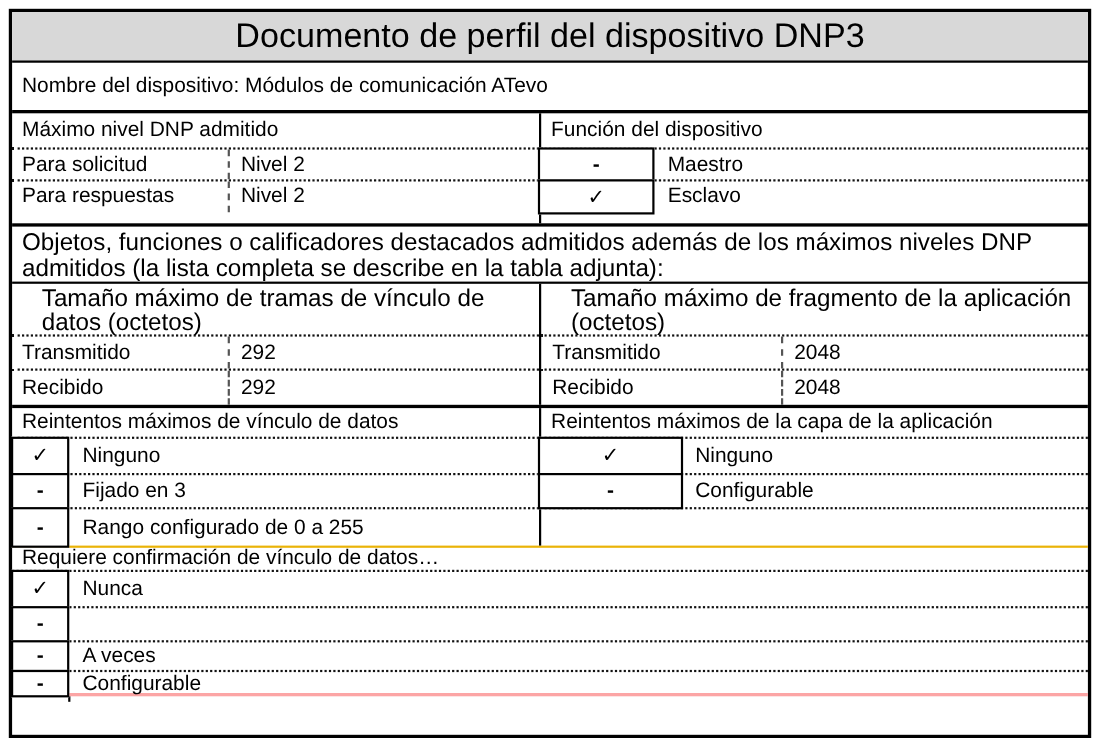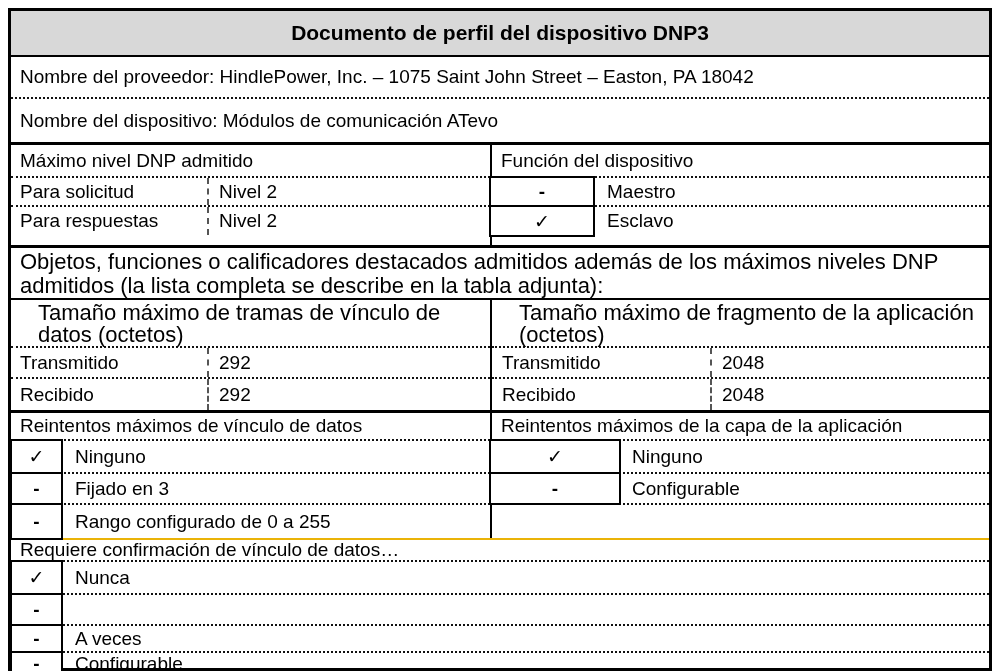--- a/index.html
+++ b/index.html
@@ -6,21 +6,21 @@
   html,body { width:1000px; height:671px; background:#ffffff;
               font-family:"Liberation Sans","DejaVu Sans",sans-serif; color:#000; }
   .page { position:relative; width:1000px; height:671px; background:#fff; overflow:hidden; }
   .table { position:absolute; left:8px; top:8px; width:984px; height:663px;
            border:3px solid #000; background:#fff; }
 
   .row { position:relative; display:flex; align-items:center; font-size:19px; }
   .pad { padding-left:9px; }
 
   .title-row { height:46px; background:#d8d8d8; border-bottom:2px solid #000;
-               justify-content:center; font-weight:bold; font-size:21px; }
+               justify-content:center; font-weight:normal; font-size:31px; }
   .vendor-row { height:42px; border-bottom:2px dotted #111; }
   .device-row { height:46px; border-bottom:3px solid #000; }
 
   .cols { display:flex; align-items:stretch; }
   .col-l { width:479px; }
   .col-r { width:499px; border-left:2px solid #000; }
 
   .sec4 { height:103px; border-bottom:3px solid #000; }
   .sec4 .hdr { height:33px; border-bottom:2px dotted #111; }
   .sec4 .r1 { height:29px; border-bottom:2px dotted #111;align-items:center; }
@@ -70,23 +70,20 @@
 </head>
 <body>
 
 <div class="page">
   <div class="table">
 
     <div class="row title-row">
       <span>Documento de perfil del dispositivo DNP3</span>
     </div>
 
-    <div class="row vendor-row">
-      <span class="pad">Nombre del proveedor: HindlePower, Inc. – 1075 Saint John Street – Easton, PA 18042</span>
-    </div>
 
     <div class="row device-row">
       <span class="pad">Nombre del dispositivo: Módulos de comunicación ATevo</span>
     </div>
 
     <div class="cols sec4">
       <div class="col-l">
         <div class="row hdr">
           <span class="pad">Máximo nivel DNP admitido</span>
         </div>

